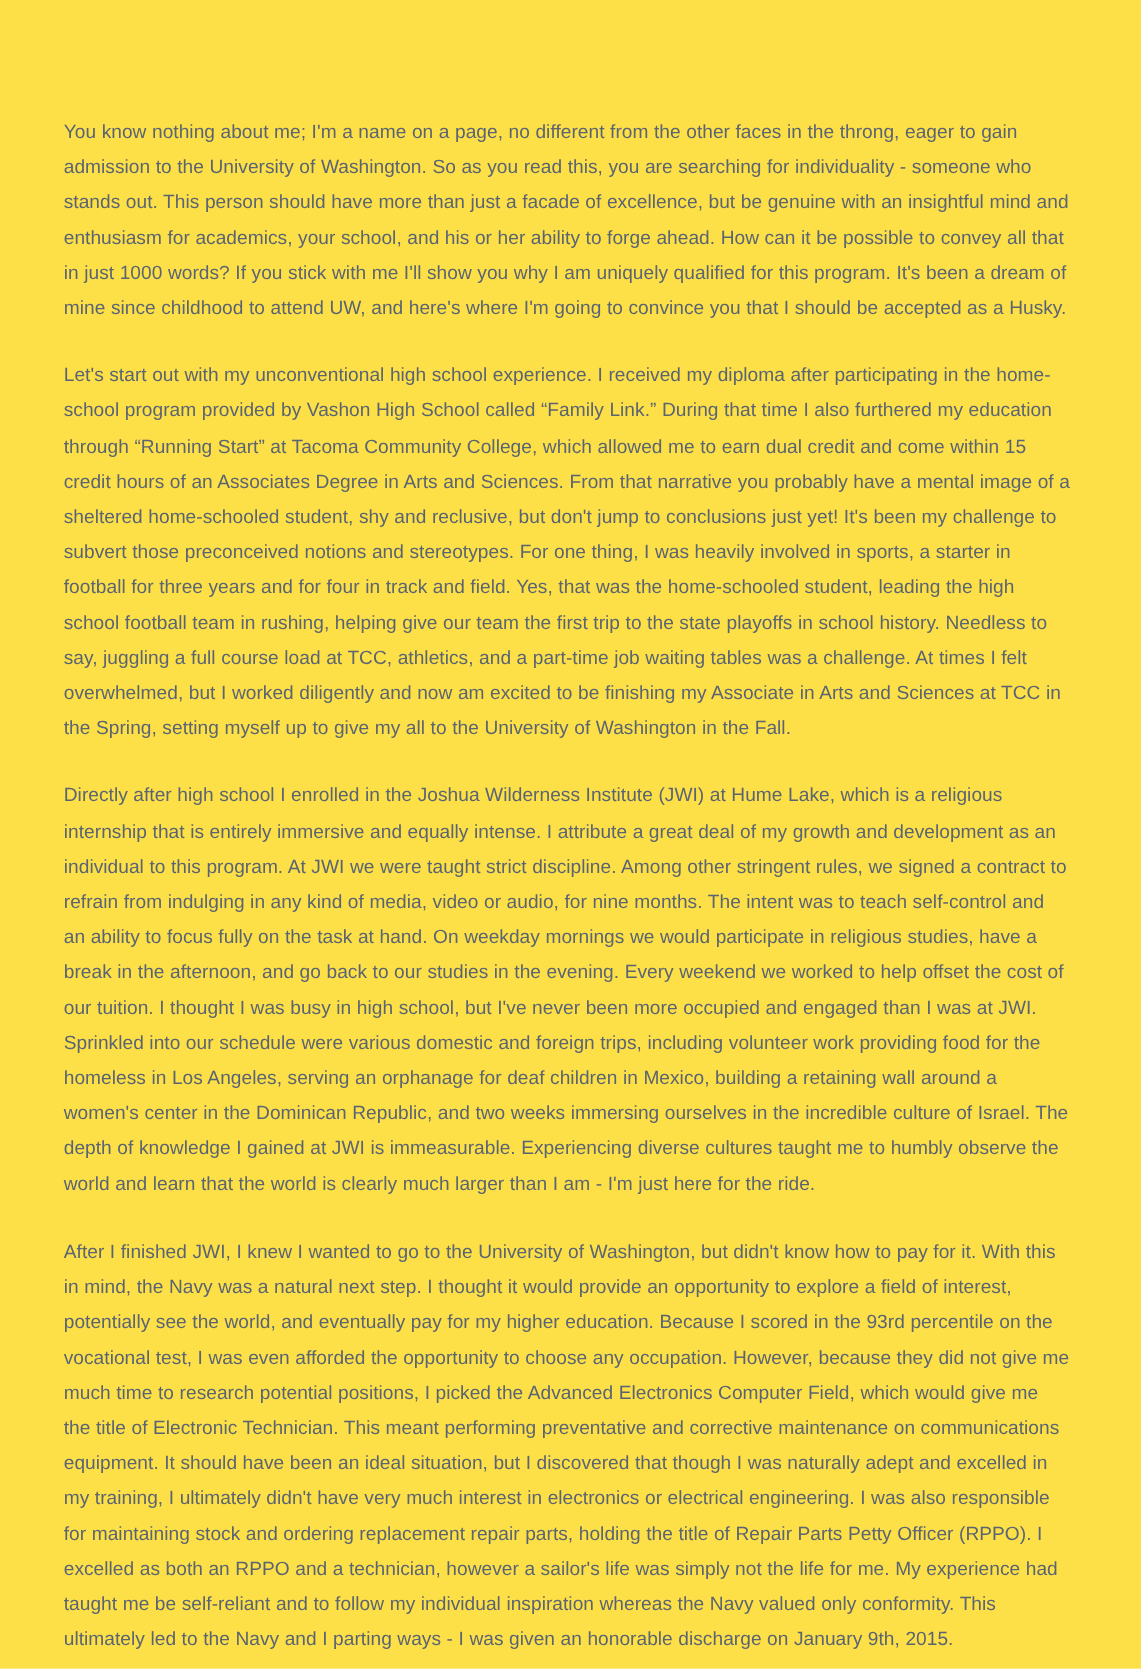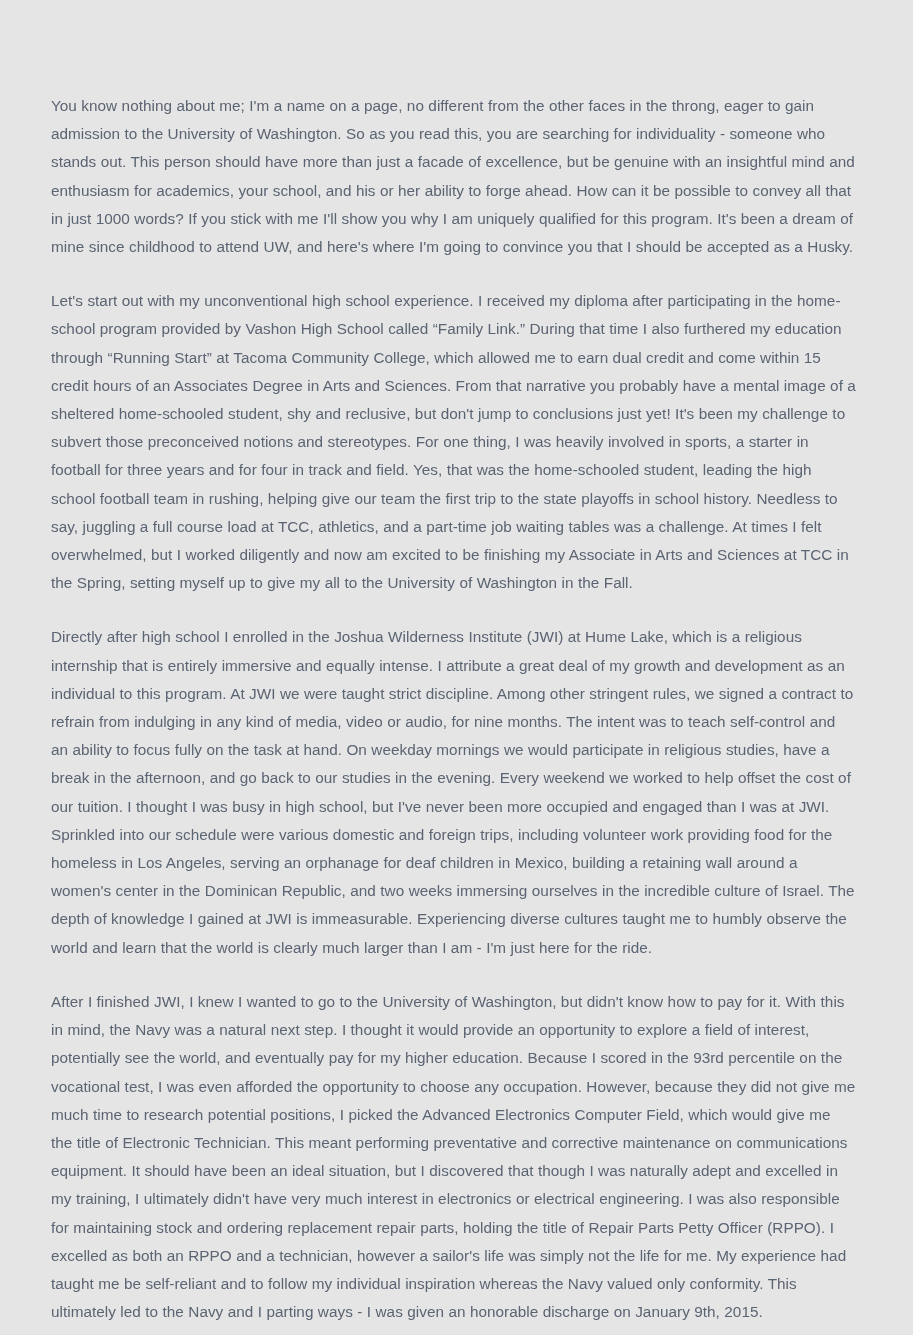--- a/index.html
+++ b/index.html
@@ -10,21 +10,21 @@
   body {
     width: 913px;
     height: 1335px;
     font-family: "Liberation Sans", sans-serif;
     overflow: hidden;
   }
   .page {
     box-sizing: border-box;
     width: 913px;
     height: 1335px;
-    background: #e5e5e5;
+    background: #fde047;
     padding: 92px 57px 0 51px;
   }
   .essay {
     margin: 0;
     padding: 0;
   }
   .essay p {
     margin: 0 0 26px 0;
     font-size: 15.3px;
     line-height: 28.2px;

